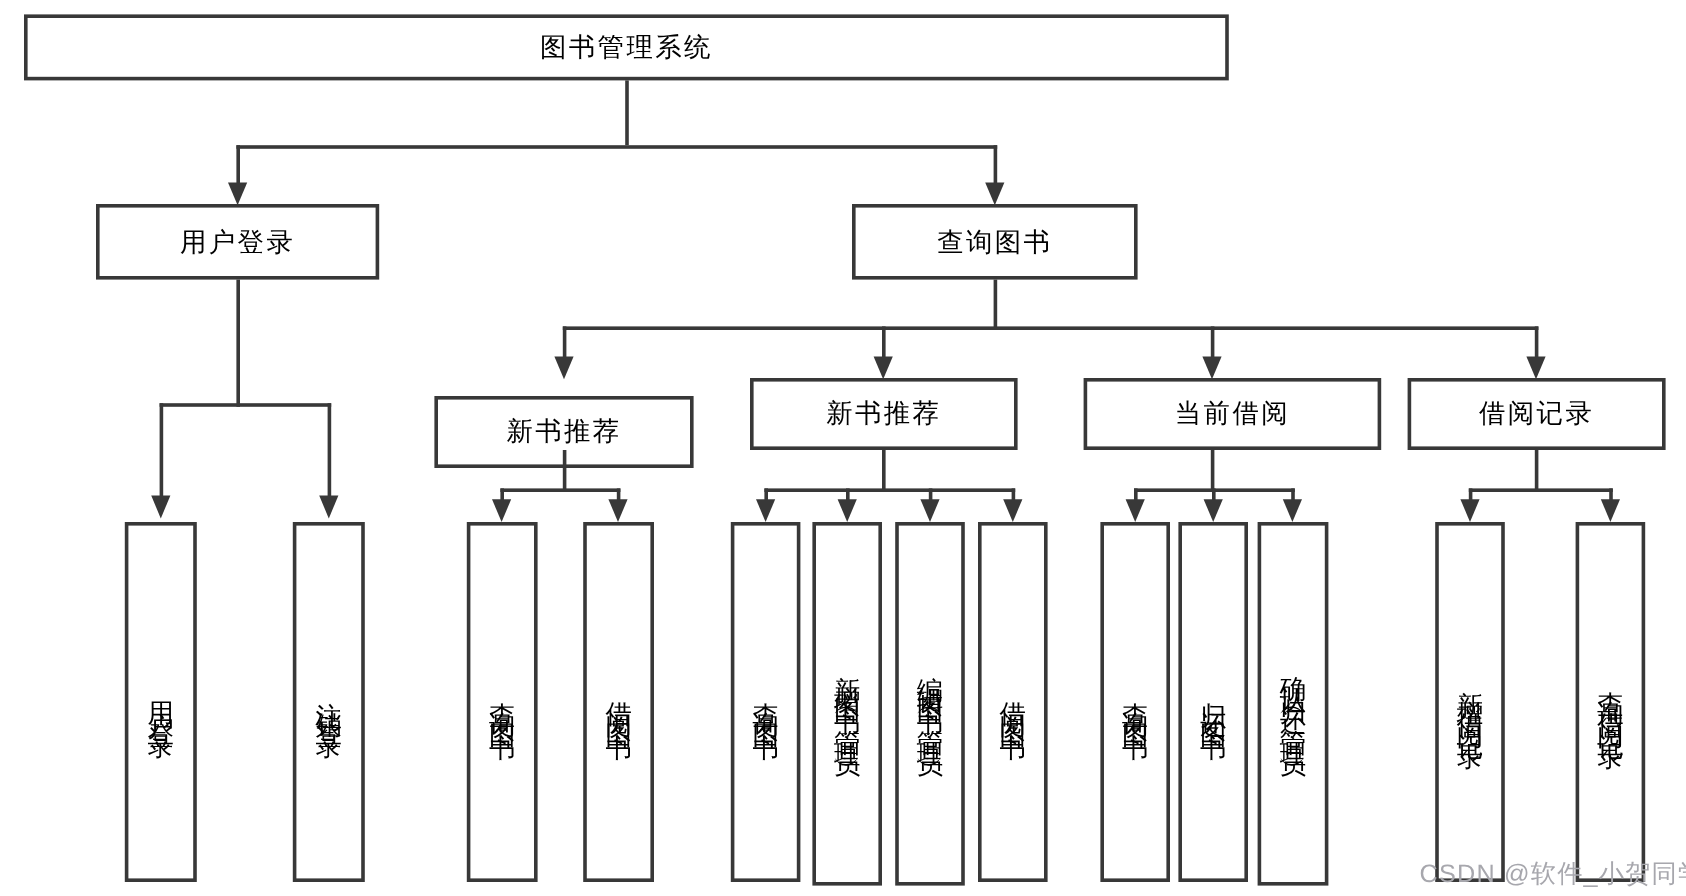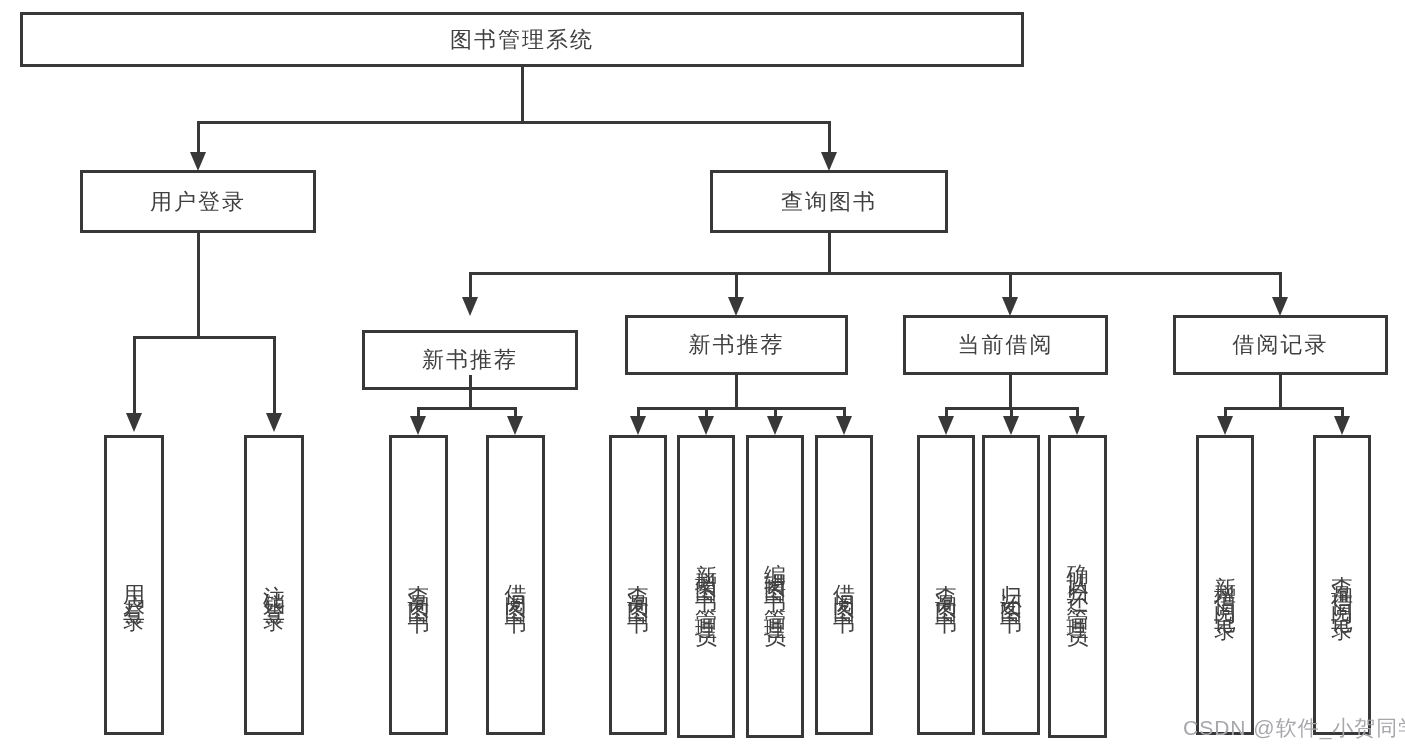--- a/index.html
+++ b/index.html
@@ -12,21 +12,21 @@
   }
   .node{
     position:absolute;
     box-sizing:border-box;
     border:3px solid #383838;
     background:#ffffff;
     display:flex;
     align-items:center;
     justify-content:center;
     font-size:22px;
-    color:#404040;
+    color:#000000;
     letter-spacing:2px;
   }
   .leaf{
     writing-mode:vertical-lr;
     text-orientation:upright;
     font-size:22px;
     letter-spacing:9px;
     line-height:1;
   }
   .vline{position:absolute;width:3px;background:#383838;}
@@ -77,21 +77,21 @@
   <div class="arrow" style="left:462px;top:297px;"></div>
   <div class="vline" style="left:735px;top:272px;height:28px;"></div>
   <div class="arrow" style="left:728px;top:297px;"></div>
   <div class="vline" style="left:1009px;top:272px;height:28px;"></div>
   <div class="arrow" style="left:1002px;top:297px;"></div>
   <div class="vline" style="left:1279px;top:272px;height:28px;"></div>
   <div class="arrow" style="left:1272px;top:297px;"></div>
 
   <div class="node" style="left:362px;top:330px;width:216px;height:60px;">新书推荐</div>
   <div class="node" style="left:625px;top:315px;width:223px;height:60px;">新书推荐</div>
-  <div class="node" style="left:903px;top:315px;width:205px;height:60px;">当前借阅</div>
+  <div class="node" style="left:903px;top:315px;width:248px;height:60px;">当前借阅</div>
   <div class="node" style="left:1173px;top:315px;width:215px;height:60px;">借阅记录</div>
 
   <div class="vline" style="left:469px;top:375px;height:35px;"></div>
   <div class="hline" style="left:417px;top:407px;width:100px;"></div>
   <div class="vline" style="left:417px;top:407px;height:12px;"></div>
   <div class="arrow" style="left:410px;top:416px;"></div>
   <div class="vline" style="left:514px;top:407px;height:12px;"></div>
   <div class="arrow" style="left:507px;top:416px;"></div>
 
   <div class="vline" style="left:735px;top:375px;height:35px;"></div>

